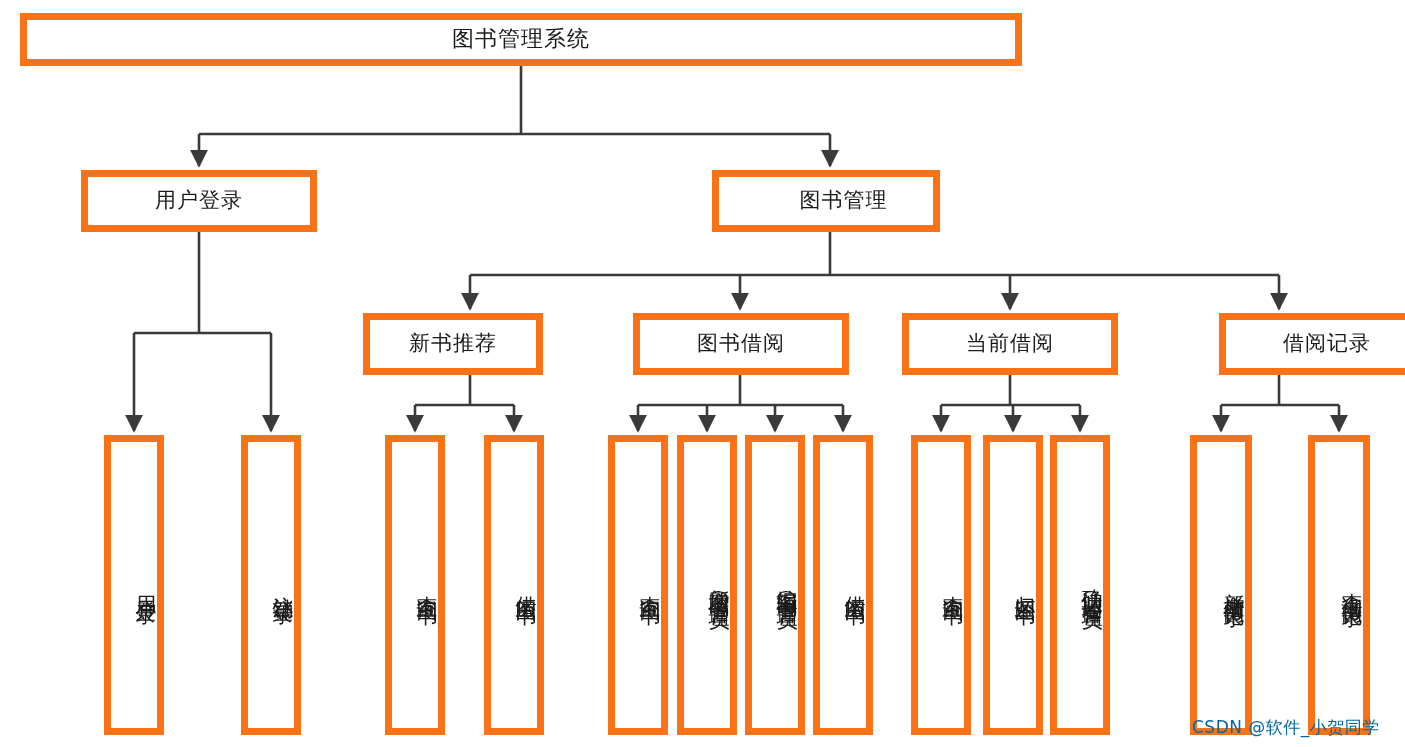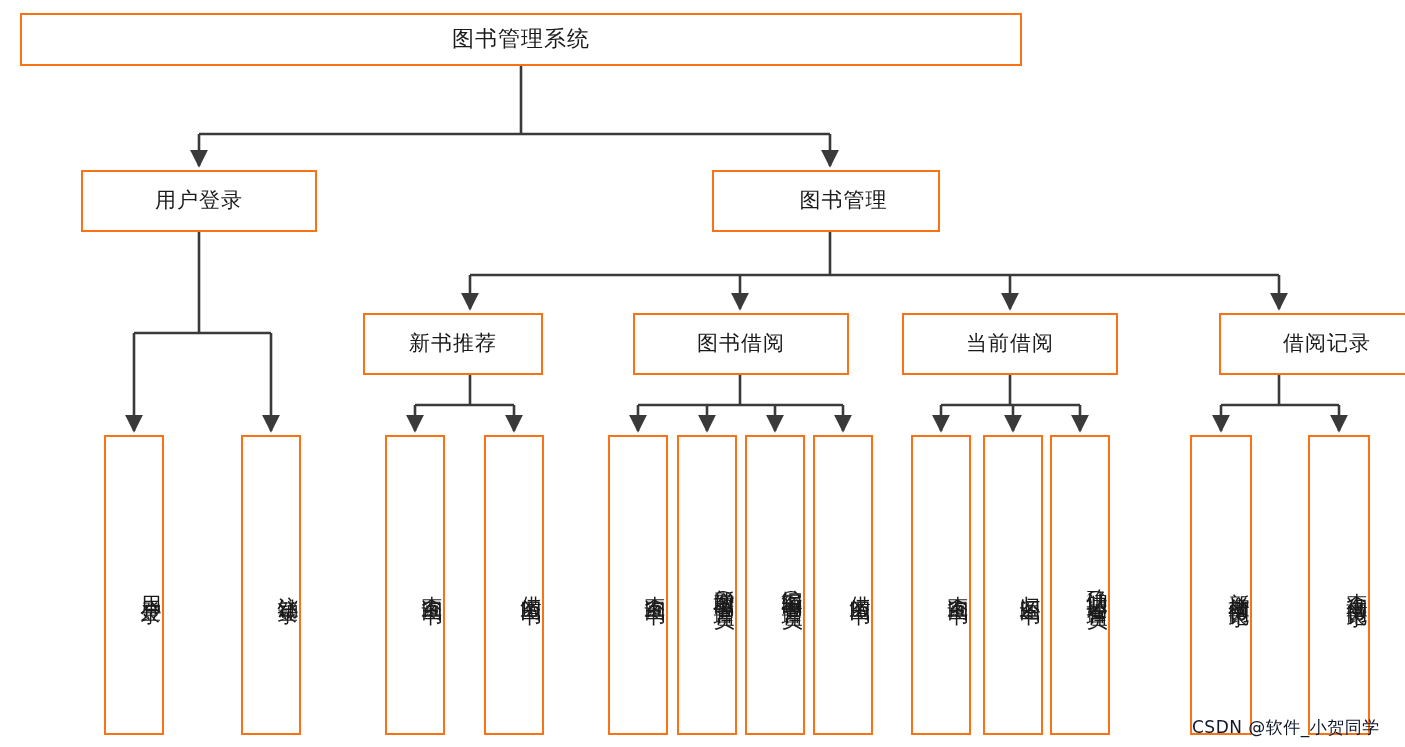--- a/index.html
+++ b/index.html
@@ -23,21 +23,21 @@
     left: 0;
     top: 0;
     width: 1405px;
     height: 747px;
     pointer-events: none;
   }
   .node {
     position: absolute;
     box-sizing: border-box;
     background: #ffffff;
-    border: 2px solid #f97316;
+    border: 7px solid #f97316;
     display: flex;
     align-items: center;
     justify-content: center;
     color: #1a1a1a;
     z-index: 2;
   }
   .node.h {
     font-size: 21px;
     letter-spacing: 1px;
     line-height: 1.1;
@@ -59,21 +59,21 @@
   .node.leaf .vtext {
     writing-mode: vertical-rl;
     text-orientation: upright;
     display: block;
     max-height: 100%;
     white-space: nowrap;
   }
   .watermark {
     position: absolute;
     font-size: 17px;
-    color: #0f172a;
+    color: #0369a1;
     white-space: nowrap;
     z-index: 3;
     letter-spacing: 0.5px;
   }
 </style>
 </head>
 <body>
 
 <div id="canvas">
 

